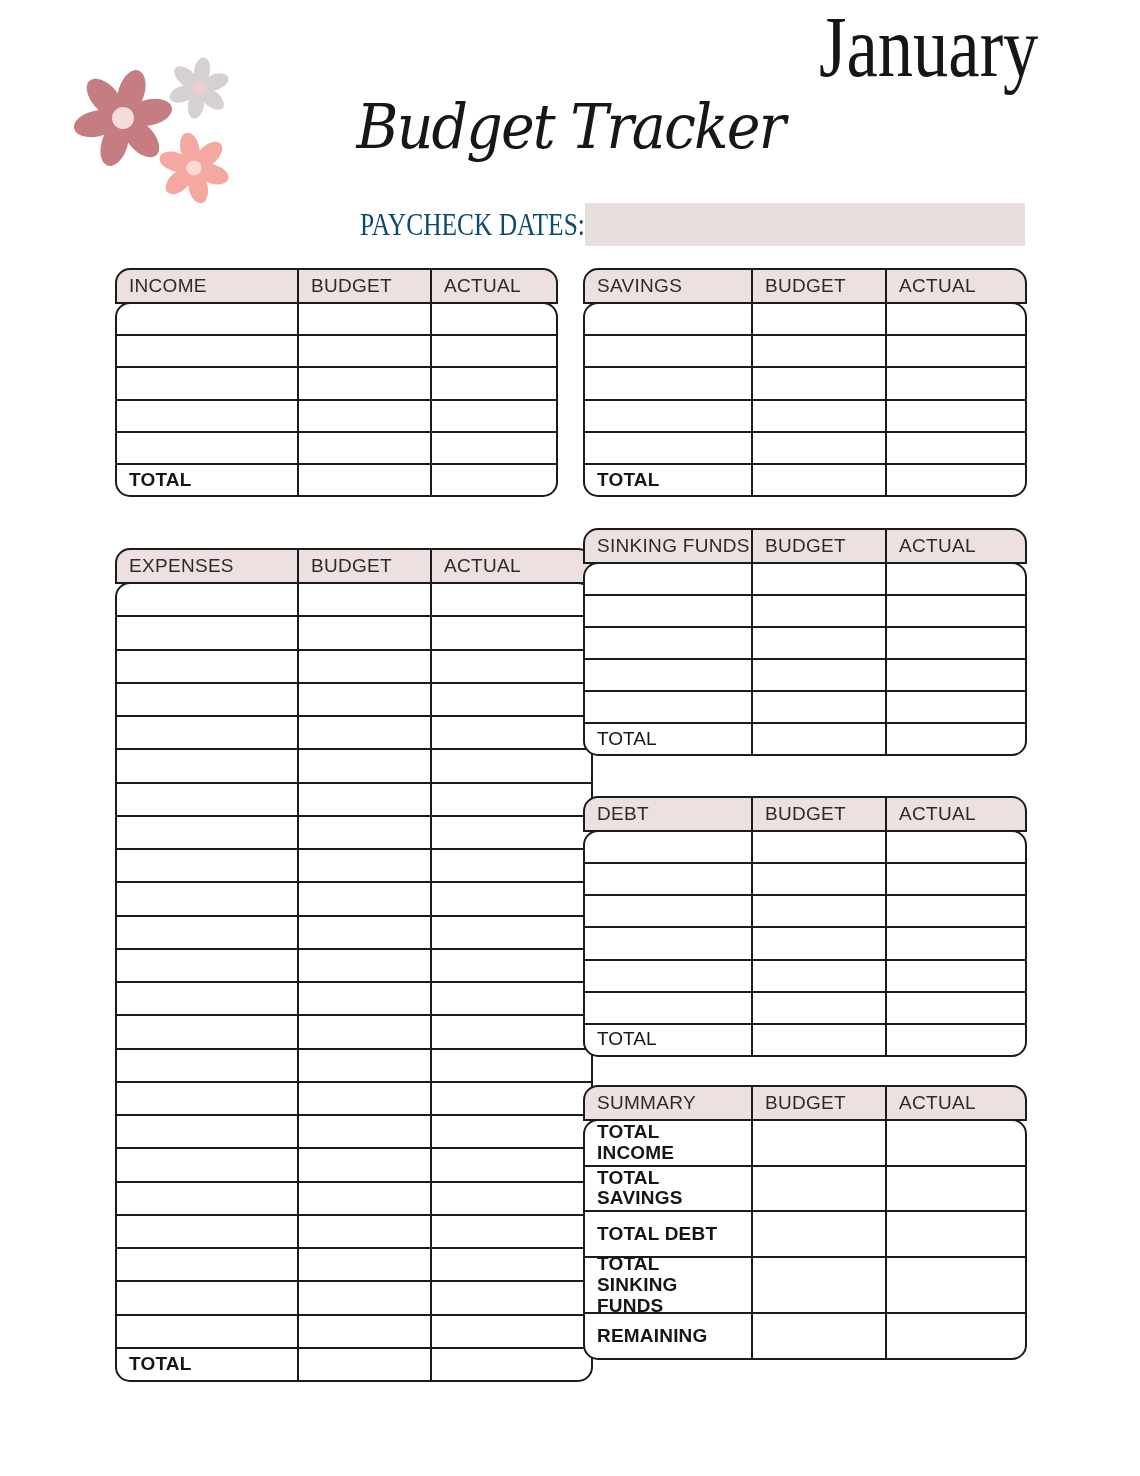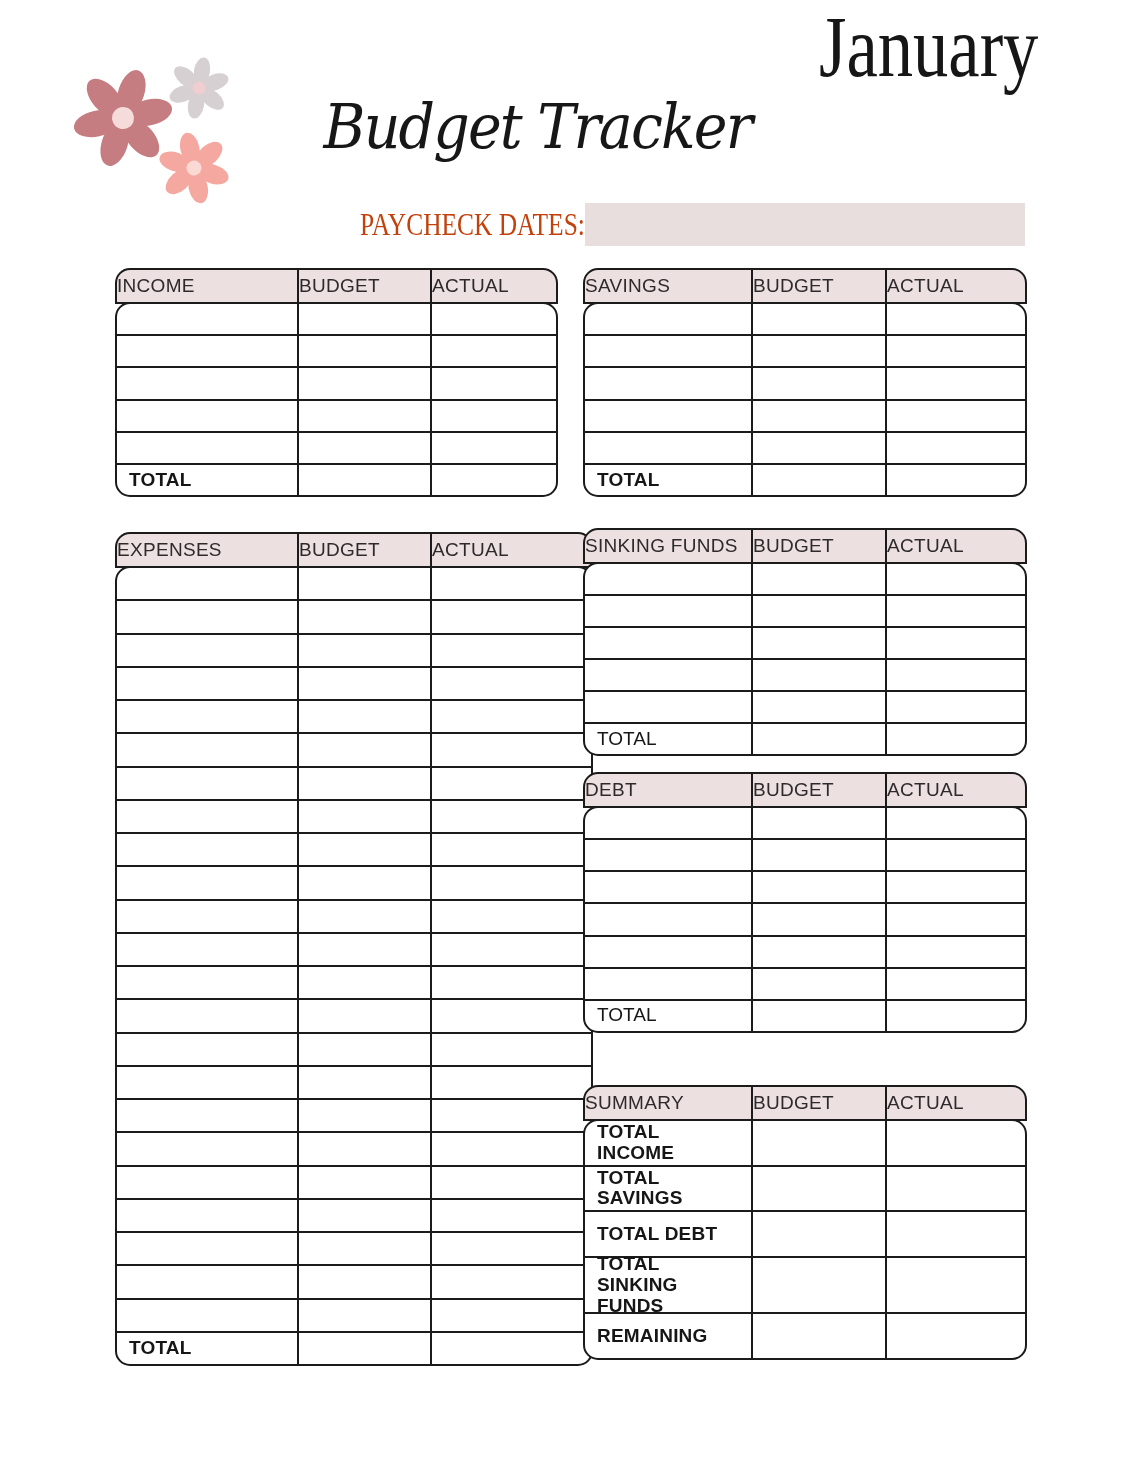--- a/index.html
+++ b/index.html
@@ -9,60 +9,60 @@
   }
   html,body{margin:0;padding:0;background:#ffffff;}
   .page{position:relative;width:1140px;height:1476px;background:#ffffff;overflow:hidden;
         font-family:"Liberation Sans",sans-serif;}
 
   
   .title-month{position:absolute;top:4px;left:0;width:1062px;text-align:right;
     font-family:"Liberation Serif",serif;font-size:86px;line-height:1.0;color:#161616;}
   .title-month .condense{display:inline-block;transform:scaleX(0.82);transform-origin:center;}
   .title-sub{position:absolute;top:96px;left:0;width:1075px;text-align:center;
-    font-family:"DejaVu Serif",serif;font-style:italic;font-size:62px;line-height:1.0;color:#171717;}
+    font-family:"DejaVu Serif",serif;font-style:italic;font-size:62px;line-height:1.0;color:#171717;padding-left:33px;}
   .title-sub .condense{display:inline-block;transform:scaleX(0.92);transform-origin:center;letter-spacing:-2px;}
 
   
   .paycheck-label{position:absolute;left:360px;top:203px;height:43px;display:flex;align-items:center;
-    font-family:"Liberation Serif",serif;font-size:31px;color:#c2410c;letter-spacing:0px;}
+    font-family:"Liberation Serif",serif;font-size:31px;color:#0c4a6e;letter-spacing:0px;}
   .paycheck-label .condense{display:inline-block;transform:scaleX(0.82);transform-origin:left center;white-space:nowrap;}
   .paycheck-box{position:absolute;left:585px;top:203px;width:440px;height:43px;background:var(--box-bg);}
 
   
   .flowers{position:absolute;left:55px;top:40px;}
 
   
   .btable{position:absolute;}
   .thead{display:flex;background:var(--header-bg);border:2px solid var(--bc);
     border-radius:15px 15px 0 0;box-sizing:border-box;height:36px;}
   .tbody{display:flex;flex-direction:column;border:2px solid var(--bc);
     border-radius:15px;box-sizing:border-box;margin-top:-2px;background:#fff;}
-  .th{display:flex;align-items:center;box-sizing:border-box;
+  .th{display:flex;align-items:center;padding-left:12px;box-sizing:border-box;
     font-size:19px;color:#2e2a2b;letter-spacing:0.3px;border-right:2px solid var(--bc);}
   .th:last-child{border-right:none;}
   .trow{display:flex;flex:1;border-bottom:2px solid var(--bc);min-height:0;}
   .trow.tall{flex:1.25;}
   .trow.last{border-bottom:none;}
   .td{display:flex;align-items:center;padding-left:12px;box-sizing:border-box;
     border-right:2px solid var(--bc);font-size:19px;color:#161616;line-height:1.1;}
   .td:last-child{border-right:none;}
   .td.b{font-weight:bold;letter-spacing:0.2px;}
   .td.lbl{padding-right:12px;}
 
   
   .left-col .c1{width:182px;}  .left-col .c2{width:133px;}  .left-col .c3{flex:1;}
   .right-col .c1{width:168px;} .right-col .c2{width:134px;} .right-col .c3{flex:1;}
 
   
   #t-income  {left:115px;top:268px;width:443px;}
   #t-savings {left:583px;top:268px;width:444px;}
-  #t-expenses{left:115px;top:532px;width:478px;}
+  #t-expenses{left:115px;top:548px;width:478px;}
   #t-sinking {left:583px;top:528px;width:444px;}
-  #t-debt    {left:583px;top:772px;width:444px;text-align:center;}
+  #t-debt    {left:583px;top:796px;width:444px;text-align:center;}
   #t-summary {left:583px;top:1085px;width:444px;}
   #t-income  .tbody{height:195px;}
   #t-savings .tbody{height:195px;}
   #t-expenses .tbody{height:800px;}
   #t-sinking .tbody{height:194px;}
   #t-debt    .tbody{height:227px;}
   #t-summary .tbody{height:241px;}
   #t-summary .td.lbl{font-weight:bold;}
 </style>
 </head>

